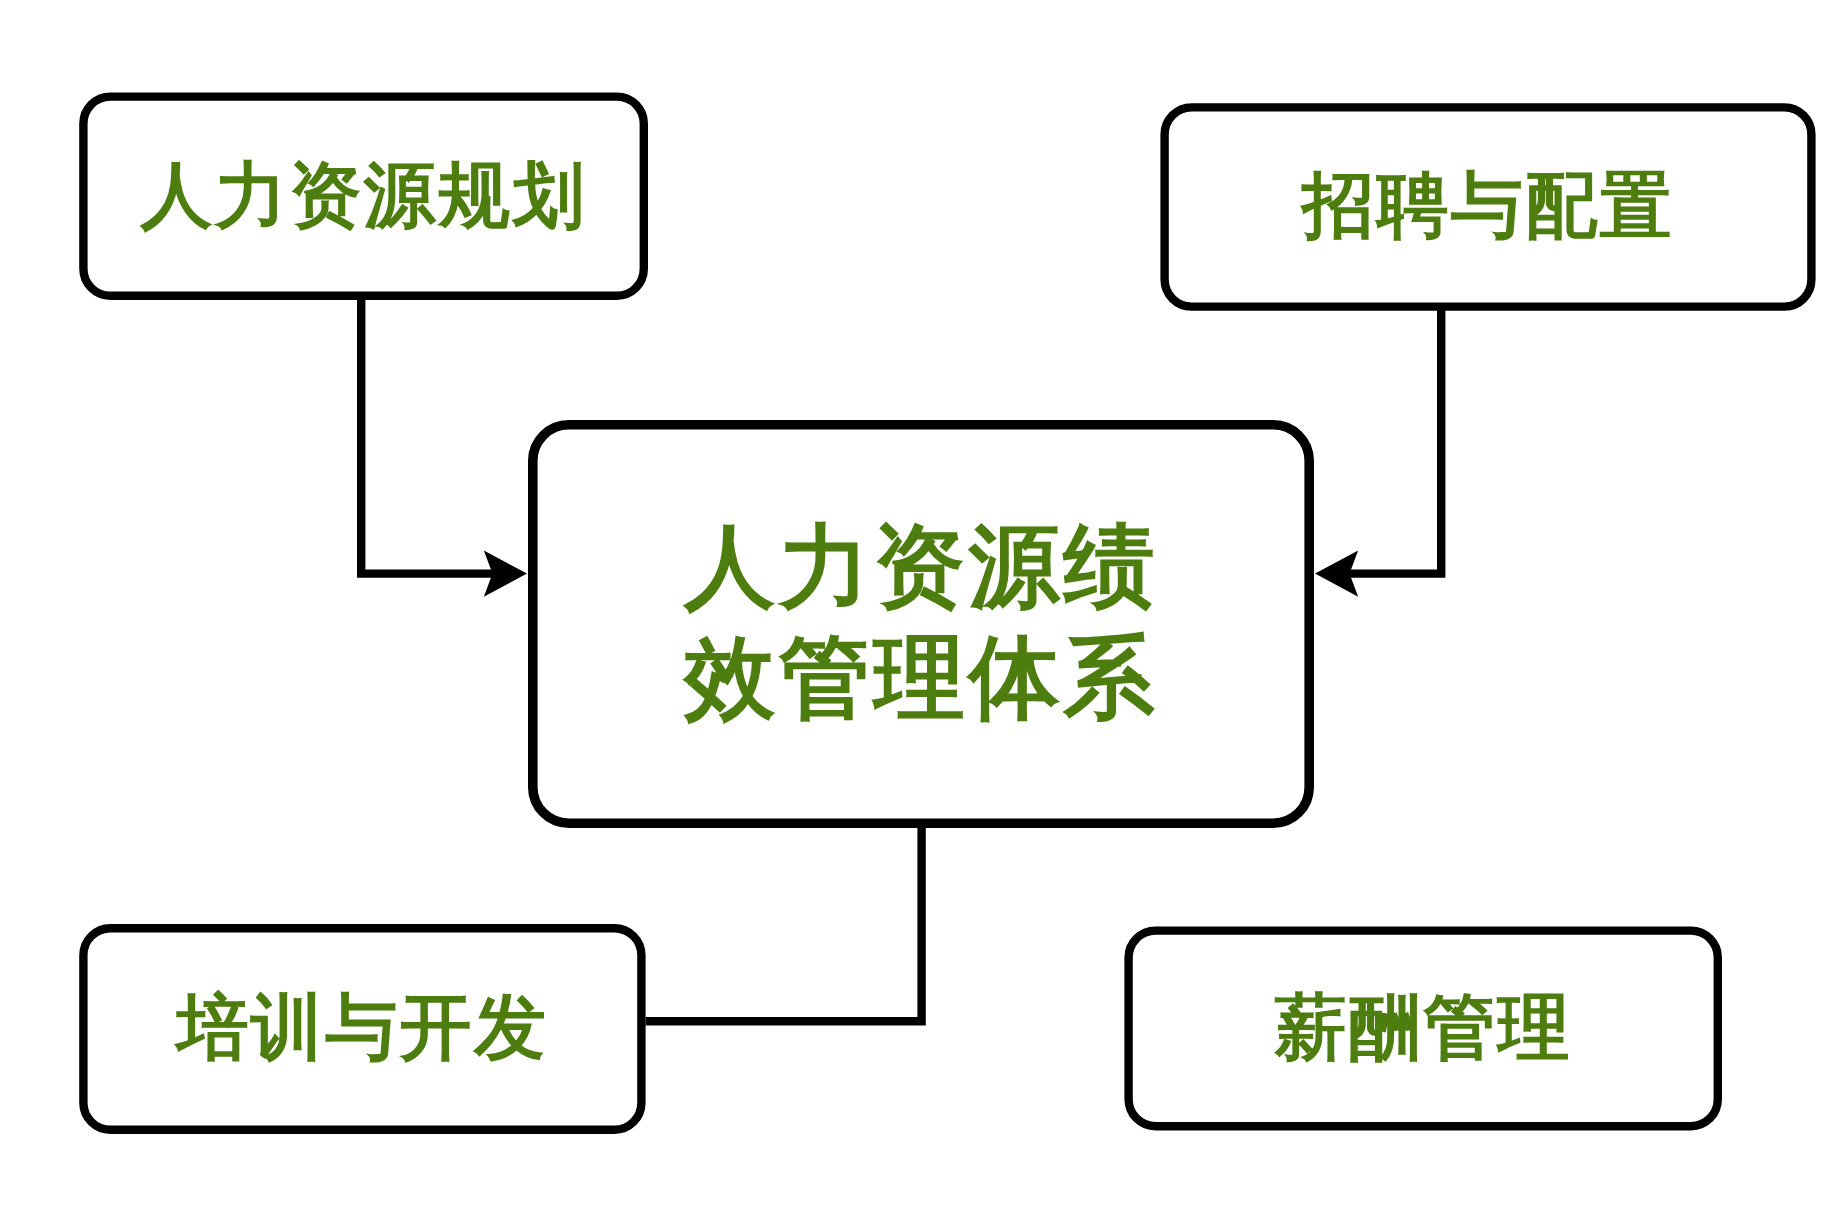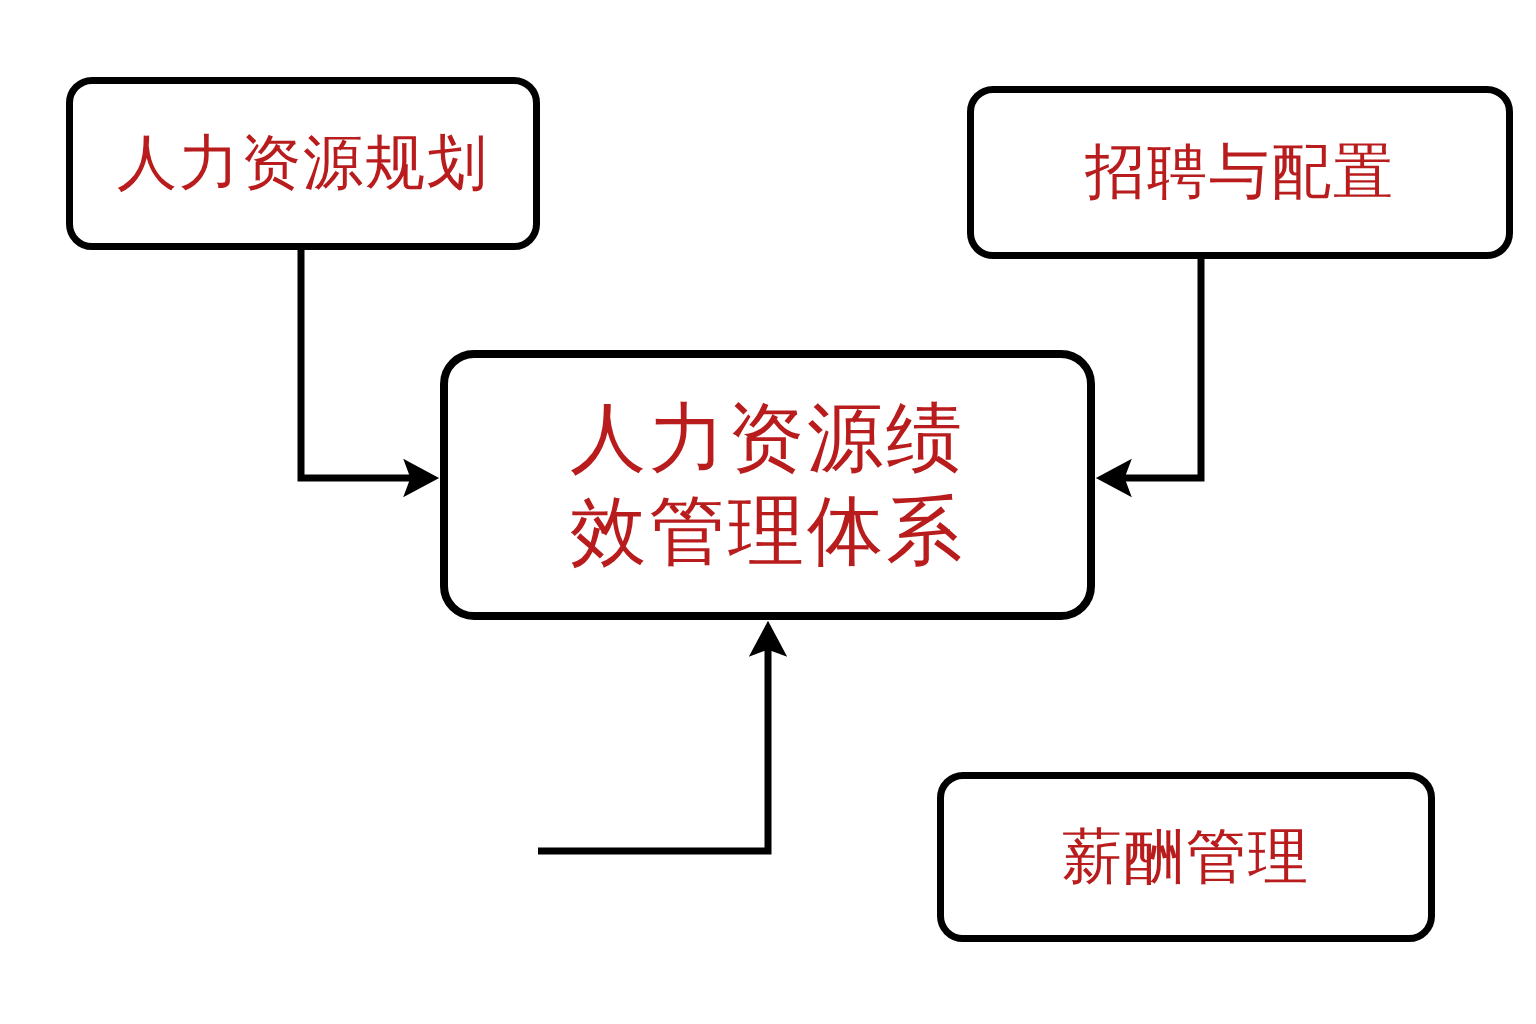--- a/index.html
+++ b/index.html
@@ -34,22 +34,22 @@
     box-sizing: border-box;
     background: #ffffff;
     border: 7px solid #000000;
     border-radius: 26px;
     display: flex;
     align-items: center;
     justify-content: center;
     text-align: center;
   }
   .node-label {
-    color: #b91c1c;
-    font-weight: normal;
+    color: #4d7c0f;
+    font-weight: bold;
     letter-spacing: 2px;
     line-height: 1.18;
     white-space: pre-line;
   }
   
   #node-hr-planning {
     left: 66px; top: 77px; width: 474px; height: 173px;
   }
   #node-recruitment {
     left: 967px; top: 65px; width: 546px; height: 173px; margin-top: 21px;
@@ -58,21 +58,21 @@
     left: 66px; top: 770px; width: 472px; height: 175px;
   }
   #node-compensation {
     left: 937px; top: 772px; width: 498px; height: 170px;
   }
   .node-peripheral .node-label {
     font-size: 60px;
   }
   
   #node-central {
-    left: 440px; top: 350px; width: 655px; height: 270px;
+    left: 440px; top: 350px; width: 655px; height: 340px;
     border-width: 8px;
     border-radius: 34px;
   }
   #node-central .node-label {
     font-size: 76px;
     line-height: 1.22;
     letter-spacing: 3px;
   }
 </style>
 </head>
@@ -104,18 +104,21 @@
 
   <div class="node node-peripheral" id="node-recruitment">
     <span class="node-label">招聘与配置</span>
   </div>
 
   <div class="node" id="node-central">
     <span class="node-label">人力资源绩
 效管理体系</span>
   </div>
 
+  <div class="node node-peripheral" id="node-training">
+    <span class="node-label">培训与开发</span>
+  </div>
 
   <div class="node node-peripheral" id="node-compensation">
     <span class="node-label">薪酬管理</span>
   </div>
 
 </div>
 
 </body></html>

